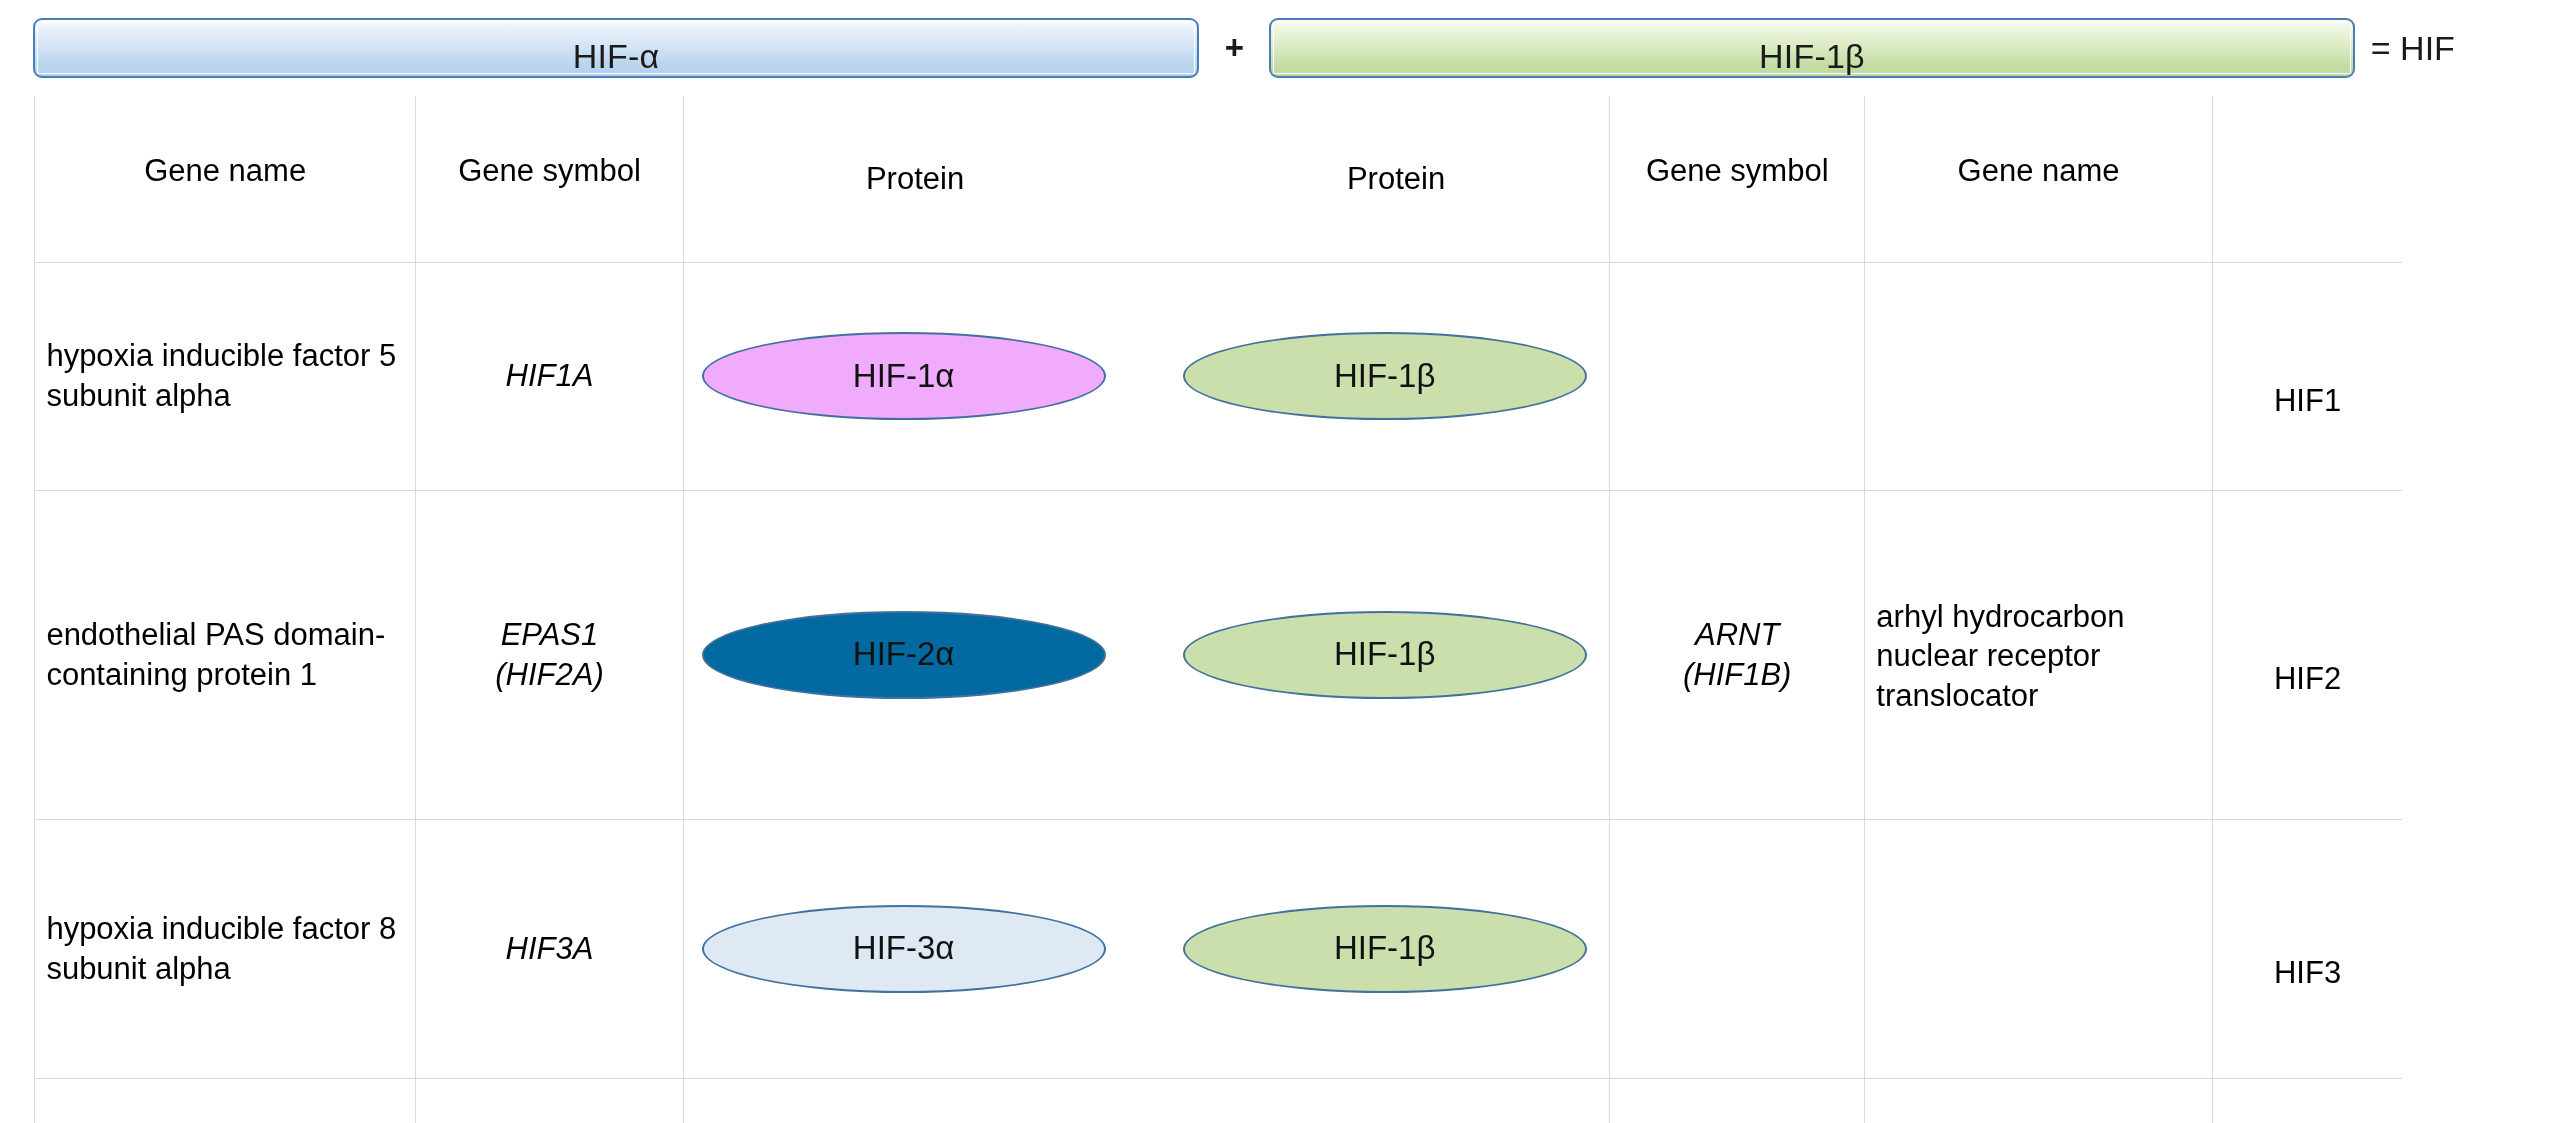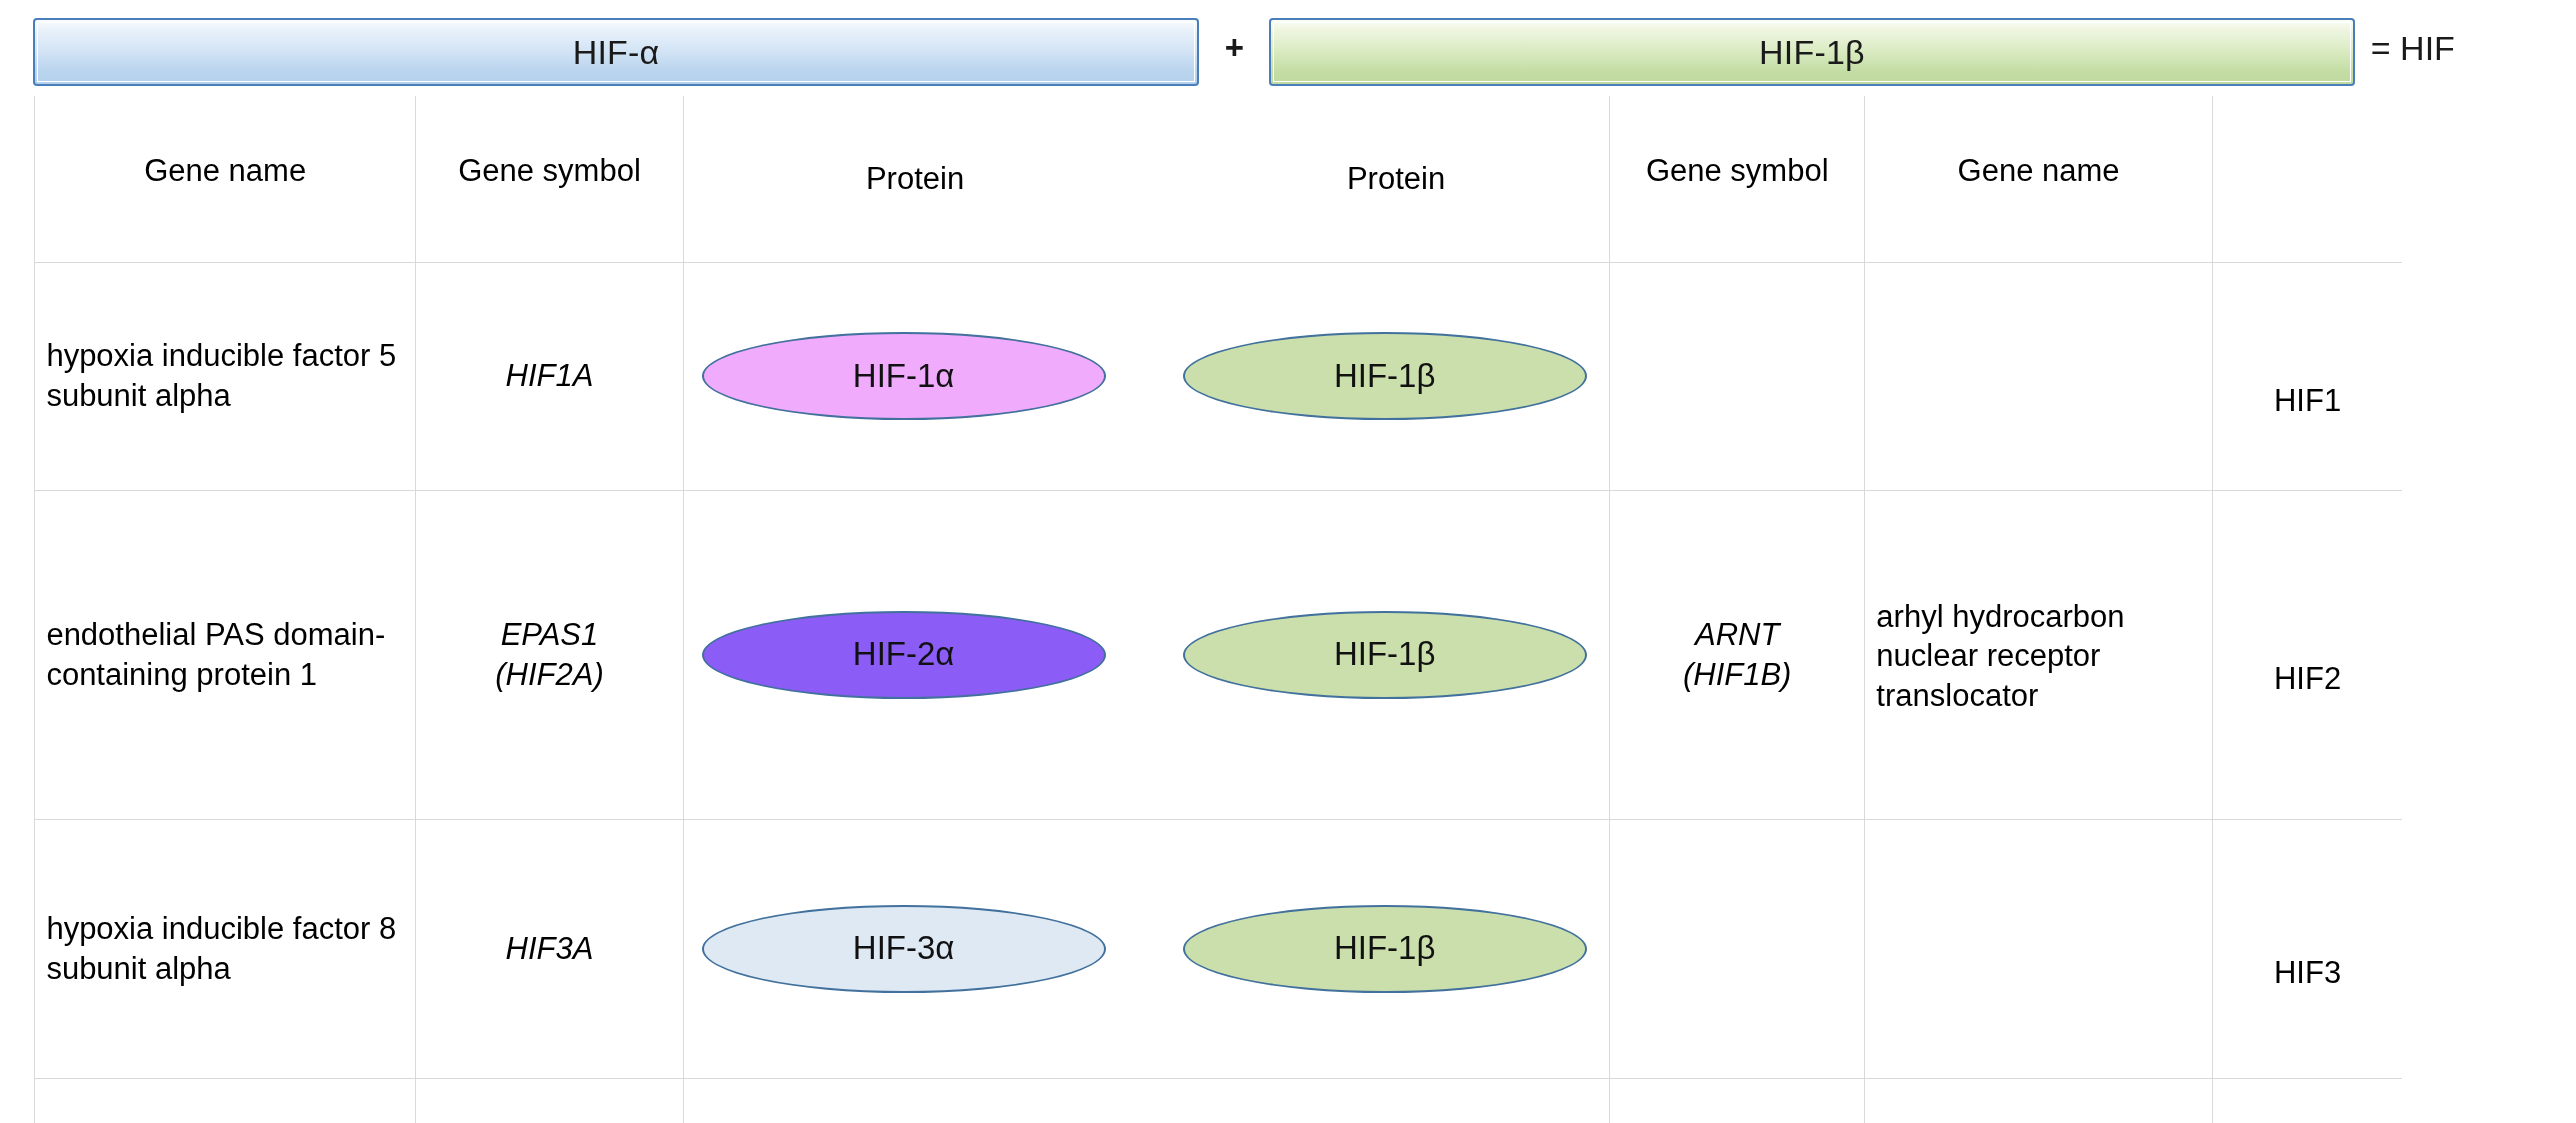--- a/index.html
+++ b/index.html
@@ -14,26 +14,26 @@
   
   #banner-row{
     position:absolute;
     left:0; top:0;
     width:2576px; height:96px;
   }
 
   .banner{
     position:absolute;
     top:18px;
-    height:68px;
+    height:60px;
     box-sizing:border-box;
     border:2.4px solid #4A7EBB;
-    border-radius:4px;
+    border-radius:9px;
     display:flex;
-    align-items:center;
+    align-items:flex-end;
     justify-content:center;
   }
   .banner .banner-inner{
     position:absolute;
     left:1.6px; right:1.6px; top:1.6px; bottom:1.6px;
     border:1.6px solid #ffffff;
     box-sizing:border-box;
     pointer-events:none;
   }
   .banner-label{
@@ -139,21 +139,21 @@
     align-items:center;
     justify-content:center;
     font-size:33px;
     color:#111111;
     box-sizing:border-box;
     flex:0 0 auto;
   }
   .ellipse.beta{margin-left:77px;}
 
   .fill-a1{background:#f0abfc;}
-  .fill-a2{background:#8b5cf6;}
+  .fill-a2{background:#0369a1;}
   .fill-a3{background:#DFE9F4;}
   .fill-b {background:#CBDFAD;}
 </style>
 </head>
 <body>
 
 <div id="banner-row">
 
   <div class="banner" id="banner-alpha">
     <span class="banner-inner"></span>

